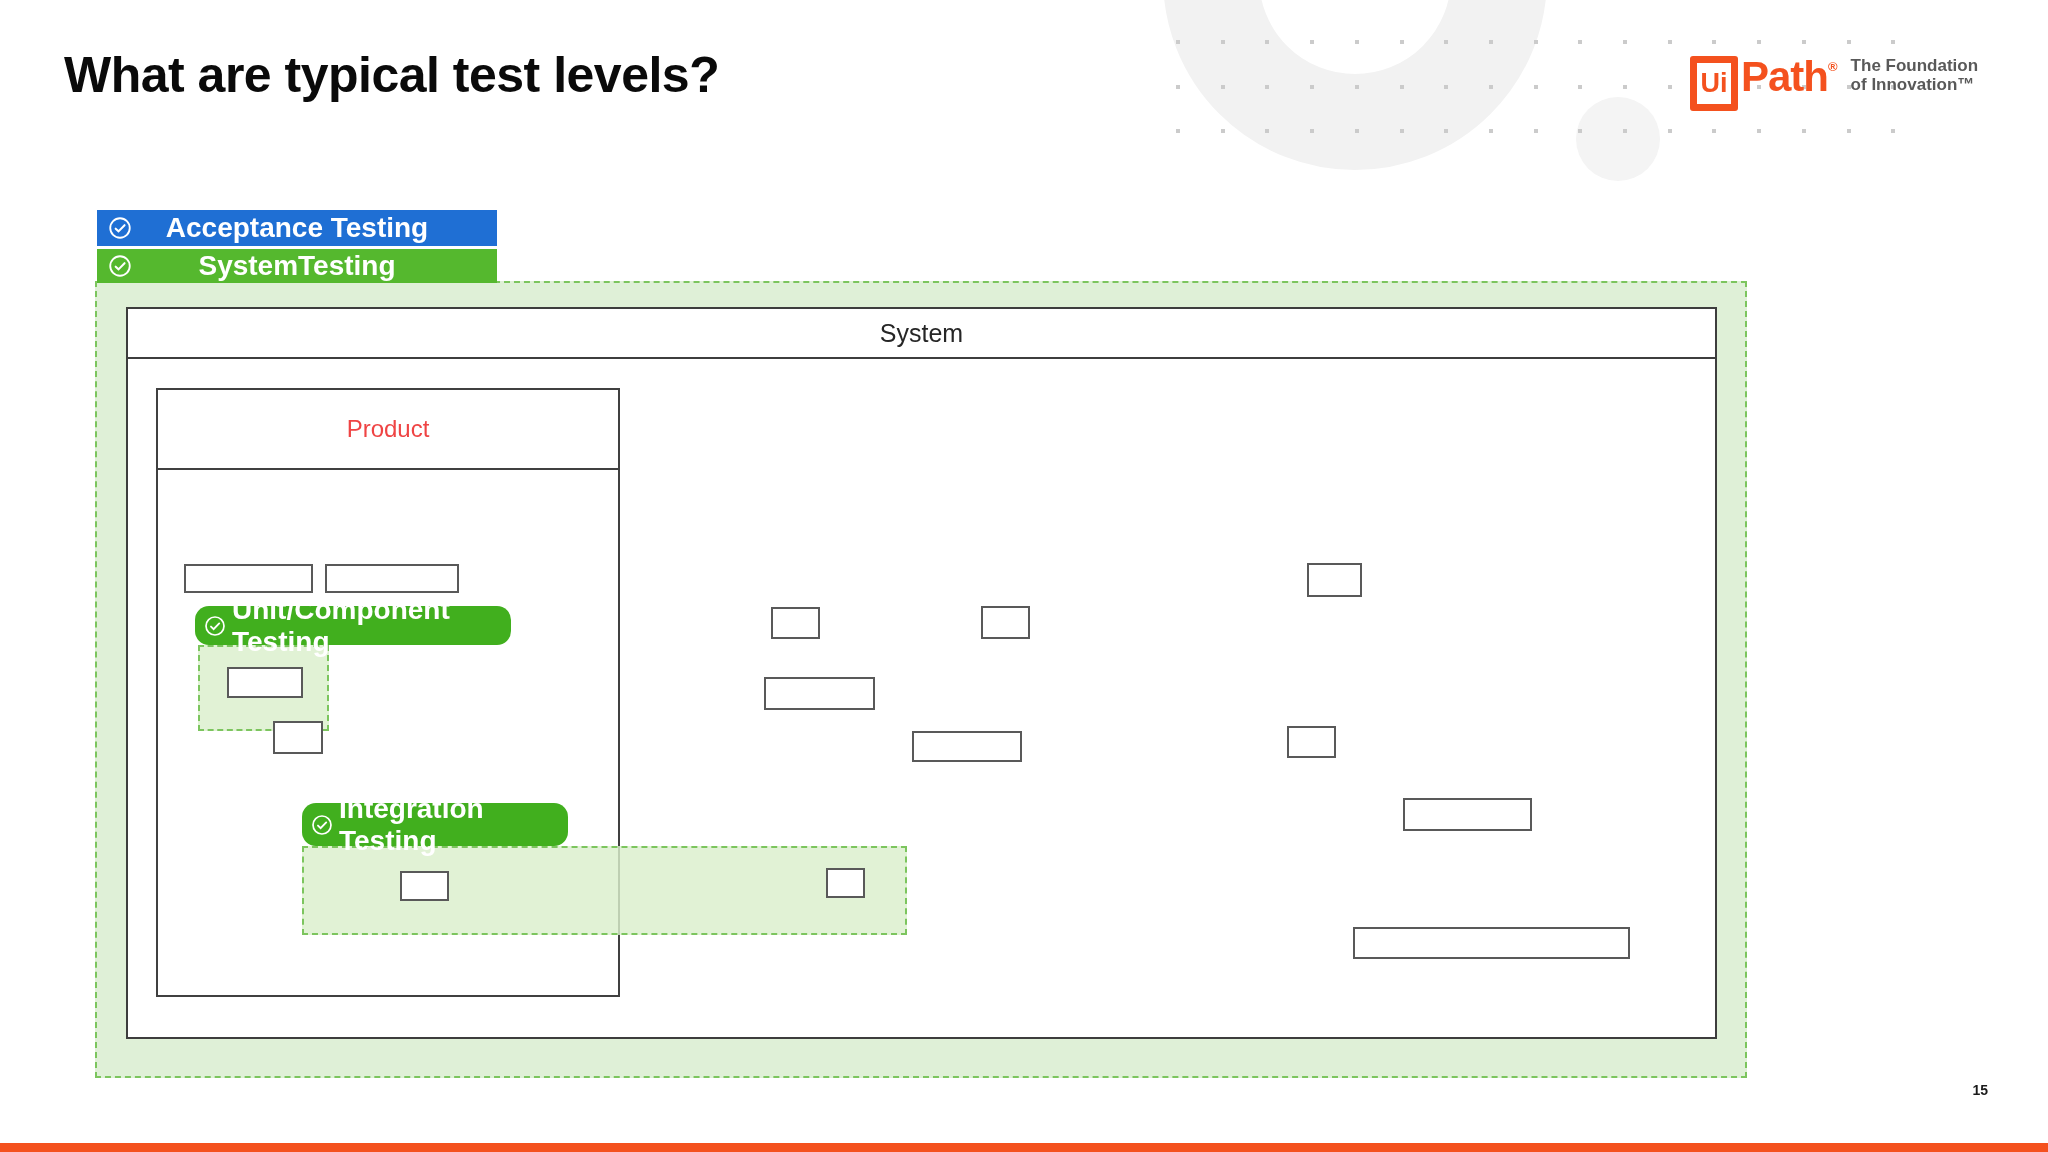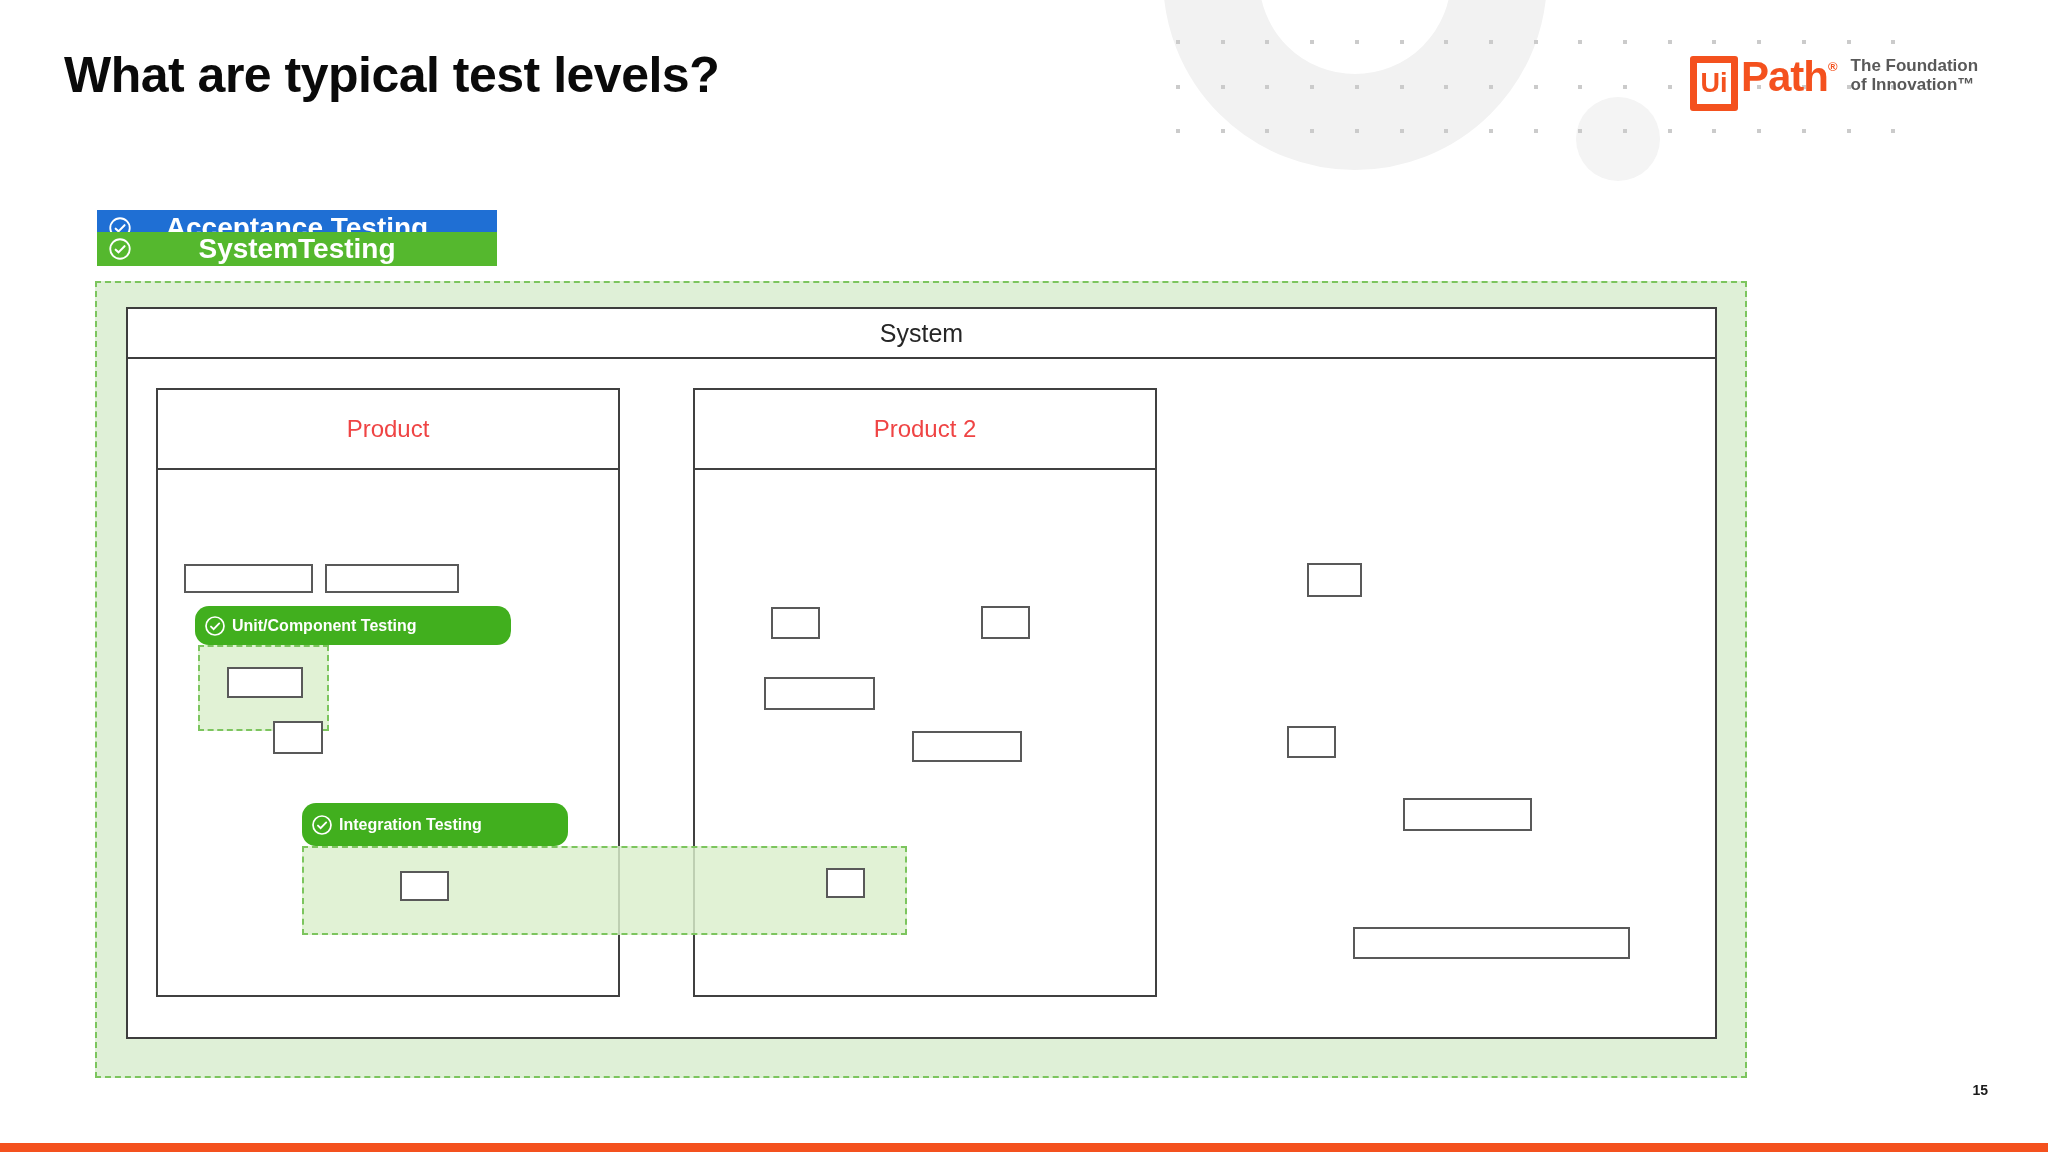--- a/index.html
+++ b/index.html
@@ -35,21 +35,21 @@
   .logo-path { color:var(--brand-orange); font-weight:bold; font-size:42px; line-height:1; letter-spacing:-1px; margin-left:3px; }
   .logo-reg { color:var(--brand-orange); font-size:13px; vertical-align:20px; font-weight:bold; }
   .logo-tagline { margin-left:14px; color:var(--tagline-gray); font-size:17px; line-height:1.12; font-weight:bold; }
 
   
   .level-bar {
     position:absolute; left:97px; width:400px; display:flex; align-items:center;
     color:#fff; font-weight:bold; font-size:28px; z-index:8;
   }
   .bar-acceptance { top:210px; height:36px; background:var(--accept-blue); }
-  .bar-system     { top:232px; height:34px; background:var(--level-green); }
+  .bar-system     { top:249px; height:34px; background:var(--level-green); }
   .check-icon { width:26px; height:26px; margin-left:10px; flex:0 0 auto; }
   .level-bar .bar-label { flex:1; text-align:center; padding-right:36px; }
 
   
   .outer-area {
     position:absolute; left:95px; top:281px; width:1652px; height:797px;
     background:var(--area-fill); border:2px dashed var(--area-border); z-index:0;
   }
   .system-box {
     position:absolute; left:126px; top:307px; width:1591px; height:732px;
@@ -77,21 +77,21 @@
 
   .sub-area {
     position:absolute; background:rgba(219,239,204,0.82);
     border:2px dashed var(--area-border); z-index:5;
   }
   .unit-area { left:198px; top:645px; width:131px; height:86px; }
   .int-area  { left:302px; top:846px; width:605px; height:89px; }
 
   .sub-label {
     position:absolute; background:var(--label-green); color:#fff; font-weight:bold;
-    font-size:16px; display:flex; align-items:center; z-index:7; padding-left:8px;border-radius:14px;
+    font-size:28px; display:flex; align-items:center; z-index:7; padding-left:8px;border-radius:14px;
   }
   .unit-label { left:195px; top:606px; width:316px; height:39px; }
   .int-label  { left:302px; top:803px; width:266px; height:43px; }
   .sub-label .check-icon { width:24px; height:24px; margin:0 5px 0 0; }
 
   
   .page-number { position:absolute; right:60px; top:1082px; font-size:14px; font-weight:bold; color:#1a1a1a;margin-left:6px; }
   .footer-bar { position:absolute; left:0; bottom:0; width:2048px; height:9px; background:var(--brand-orange); }
 </style>
 </head>
@@ -183,23 +183,20 @@
 
   <div class="outer-area"></div>
 
   <div class="system-box">
     <div class="system-header">System</div>
   </div>
 
   <div class="product product-1">
     <div class="product-header">Product</div>
   </div>
-  <div class="product product-2">
-    <div class="product-header">Product 2</div>
-  </div>
 
   <div class="wf-box" style="left:184px; top:564px; width:129px; height:29px;"></div>
   <div class="wf-box" style="left:325px; top:564px; width:134px; height:29px;"></div>
   <div class="wf-box" style="left:227px; top:667px; width:76px;  height:31px;"></div>
   <div class="wf-box" style="left:273px; top:721px; width:50px;  height:33px;"></div>
   <div class="wf-box" style="left:400px; top:871px; width:49px;  height:30px;"></div>
 
   <div class="wf-box" style="left:771px; top:607px; width:49px;  height:32px;"></div>
   <div class="wf-box" style="left:981px; top:606px; width:49px;  height:33px;"></div>
   <div class="wf-box" style="left:764px; top:677px; width:111px; height:33px;"></div>

